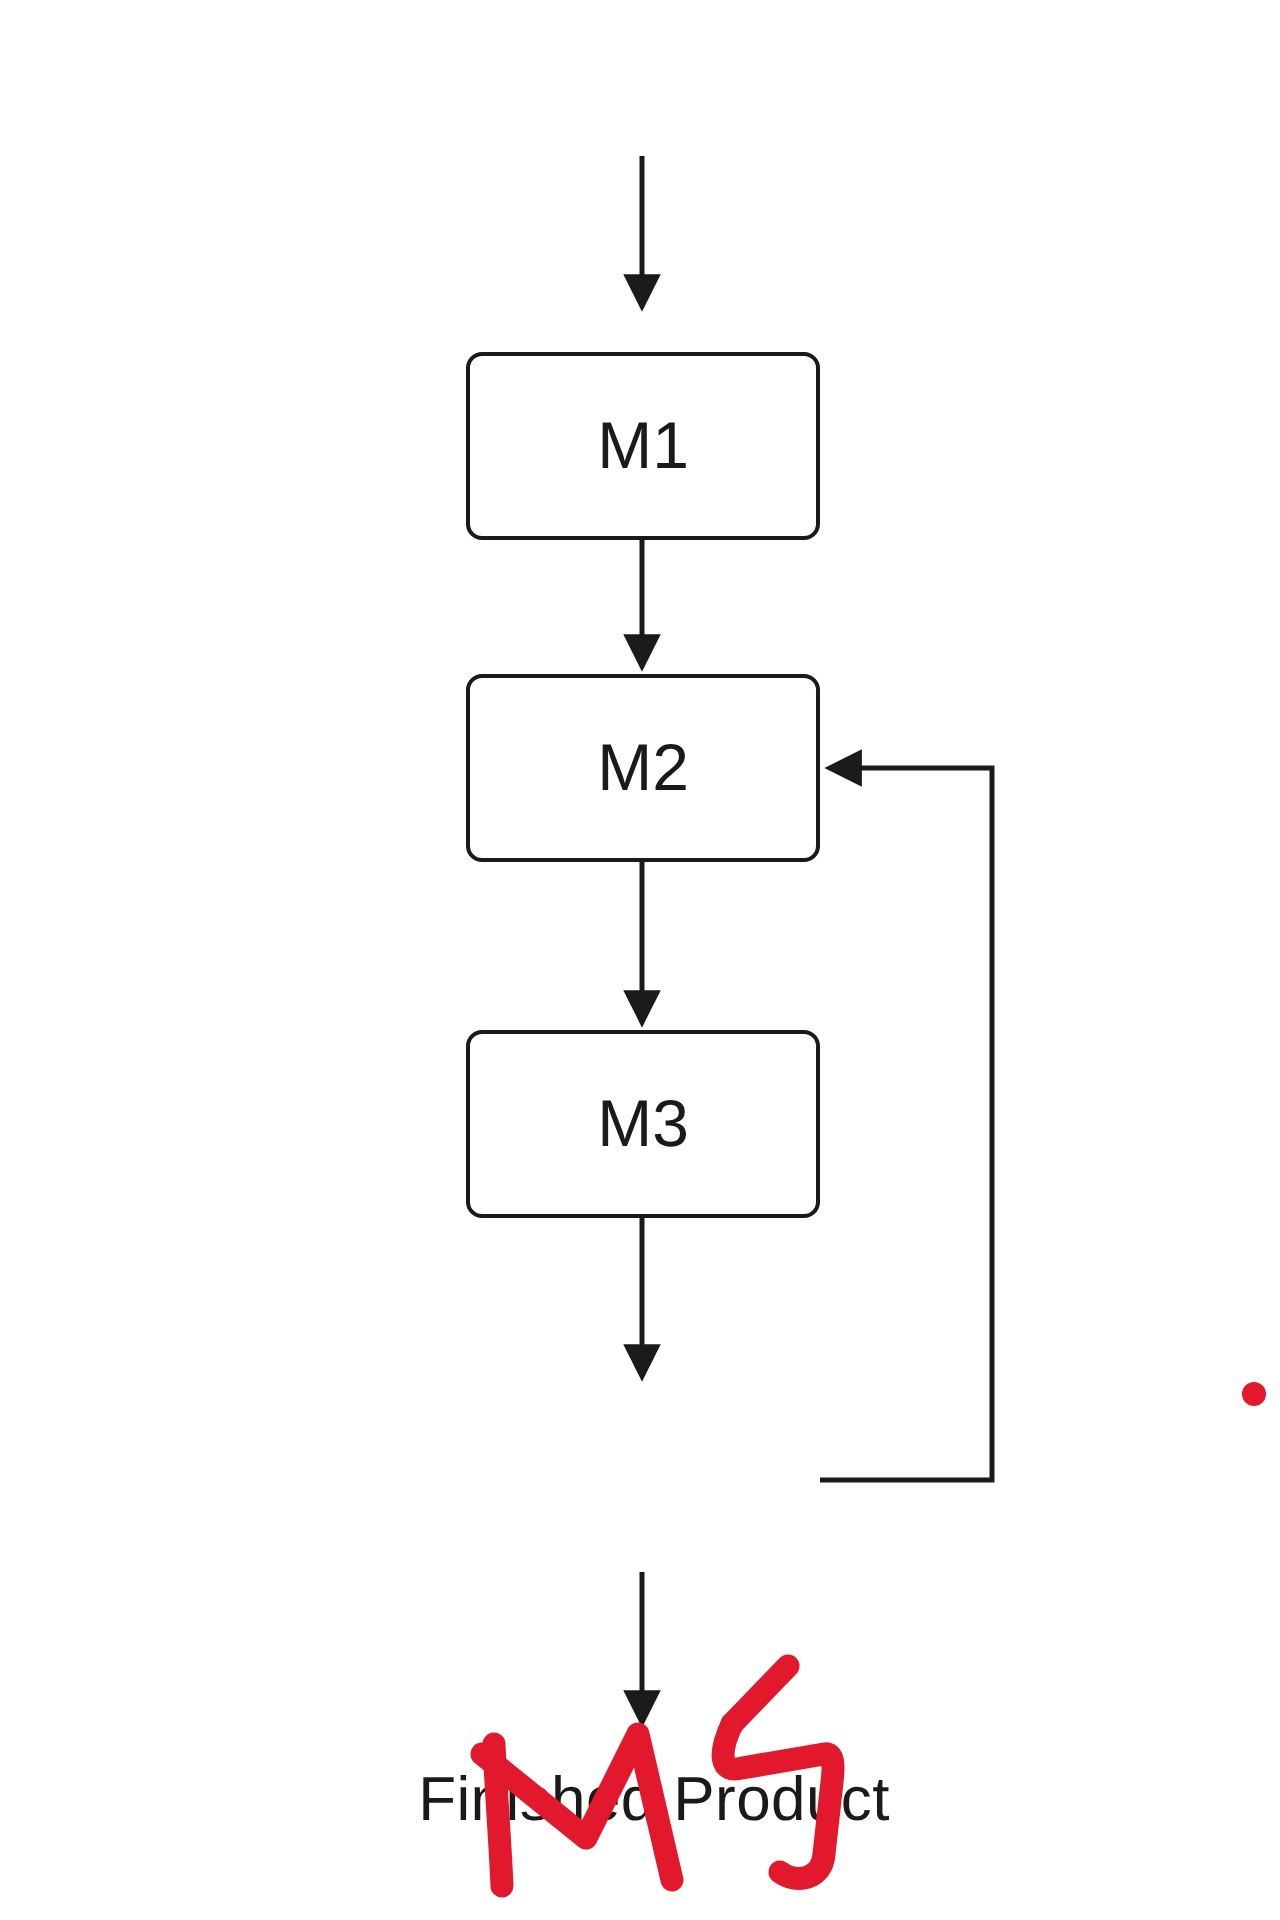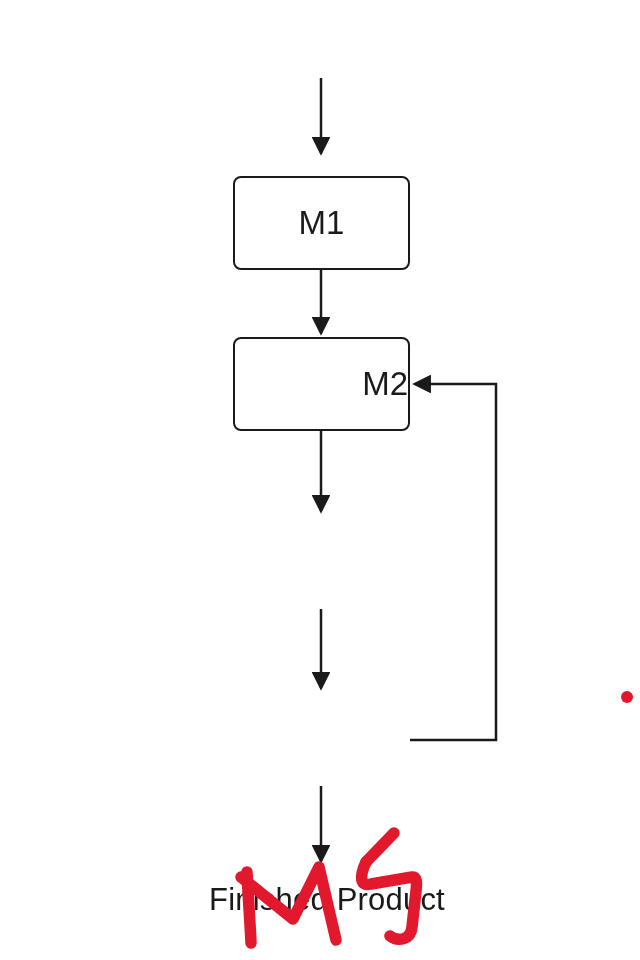--- a/index.html
+++ b/index.html
@@ -50,21 +50,21 @@
     background: #ffffff;
     border: 2.5px solid var(--ink);
     border-radius: 8px;
     display: flex;
     align-items: center;
     justify-content: center;
     font-size: 33px;
     color: var(--ink);
   }
   .node-m1 { top: 158px; margin-top: 18px; }
-  .node-m2 { top: 337px; justify-content: flex-end; }
+  .node-m2 { top: 337px; }
   .node-m3 { top: 515px; }
   .node-m4 { top: 692px; }
 
   .edge-line {
     stroke: var(--ink);
     stroke-width: 2.5;
     fill: none;
   }
   .arrowhead-fill { fill: var(--ink); }
 
@@ -96,20 +96,23 @@
     <path class="edge-line" d="M410,740 L496,740 L496,384 L415,384" marker-end="url(#arrow)"></path>
   </svg>
 
 
   <div class="node-box node-m1">
     <span>M1</span>
   </div>
   <div class="node-box node-m2">
     <span>M2</span>
   </div>
+  <div class="node-box node-m3">
+    <span>M3</span>
+  </div>
 
   <div class="flow-label sink">Finished Product</div>
 
   <svg class="layer annotation-layer" viewBox="0 0 640 960" xmlns="http://www.w3.org/2000/svg">
     <g>
 
       <path class="pen-stroke" d="M247,872 C248,896 250,920 251,943"></path>
       <path class="pen-stroke" d="M241,877 L293,919 L319,867 L336,940"></path>
 
       <path class="pen-stroke" d="M394,833 L366,862"></path>

